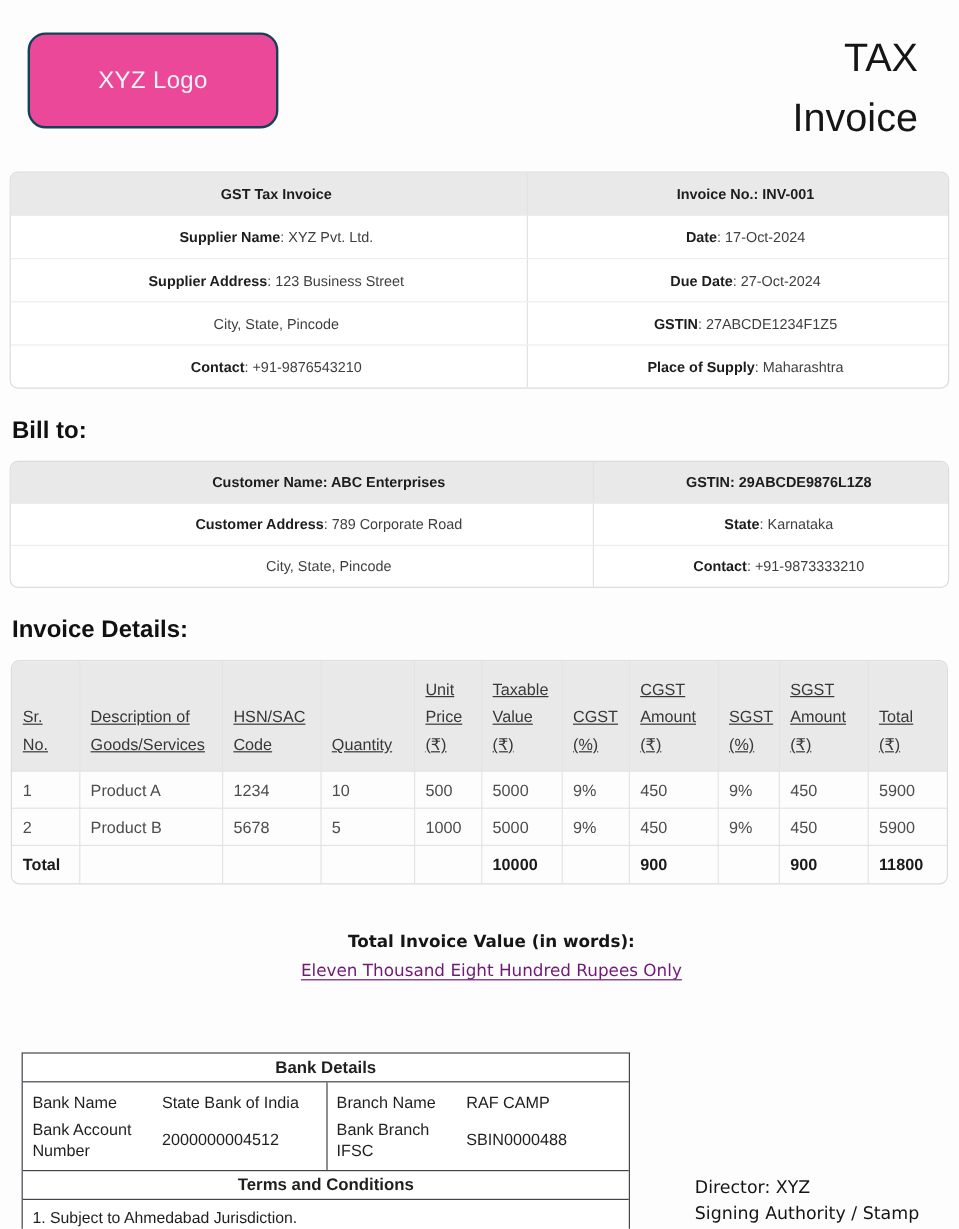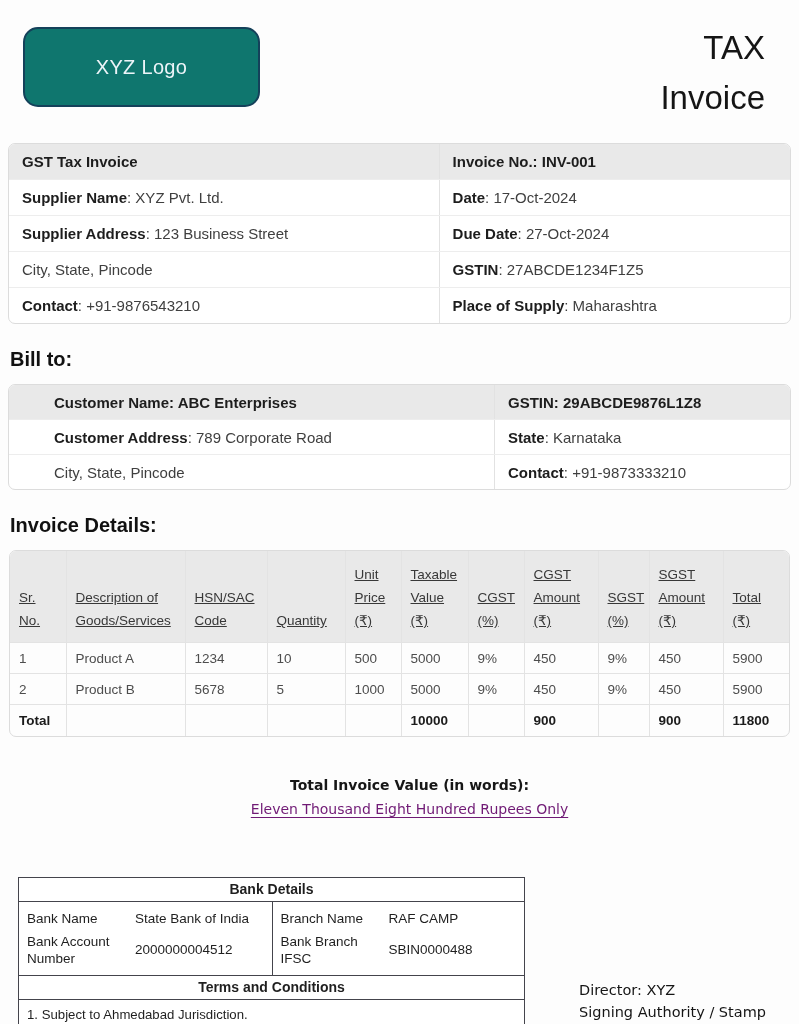--- a/index.html
+++ b/index.html
@@ -5,35 +5,35 @@
   * { margin:0; padding:0; box-sizing:border-box; }
   html,body { width:799px; height:1024px; overflow:hidden; }
   body {
     font-family:"Liberation Sans","DejaVu Sans",sans-serif;
     background:#fdfdfd; color:#222; position:relative;
   }
 
   
   .top-header { display:flex; justify-content:space-between; align-items:flex-start; padding:27px 34px 0 23px; }
   .logo-box {
-    width:237px; height:80px; background:#0f766e; border:2px solid #14415a;
+    width:209px; height:80px; background:#ec4899; border:2px solid #14415a;
     border-radius:15px; display:flex; align-items:center; justify-content:center;
     color:#ecf4f8; font-size:20px; letter-spacing:.3px;
   }
   .doc-title { text-align:right; font-size:33px; line-height:50px; color:#151515; margin-top:-4px; }
 
   
   .info-table {
     width:783px; margin:0 8px; border:1px solid #dcdcdc; border-radius:7px;
     overflow:hidden; background:#fff;
   }
   .info-row { display:flex; border-bottom:1px solid #ededed; }
   .info-row:last-child { border-bottom:none; }
   .info-row.header-row { background:#e9e9e9; }
-  .info-cell { padding:0 0 0 13px; display:flex; align-items:center; font-size:15px; }
+  .info-cell { padding:0 0 0 13px; display:flex; align-items:center; font-size:12px;justify-content:center; }
   .sup .info-cell { height:35px; }
   .bill .info-cell { height:34px; }
   .cell-l { flex:0 0 55%; }
   .cell-r { flex:1; border-left:1px solid #e2e2e2; }
   .bill .cell-l { flex:0 0 58%;margin-left:32px; }
   .header-row .info-cell { font-weight:700; color:#1d1d1d; }
   .lbl { font-weight:700; color:#1d1d1d; white-space:pre; }
   .val { color:#3f3f3f; white-space:pre; }
 
   .section-heading { font-size:20px; font-weight:700; color:#111; margin:24px 16px 13px 10px; }

